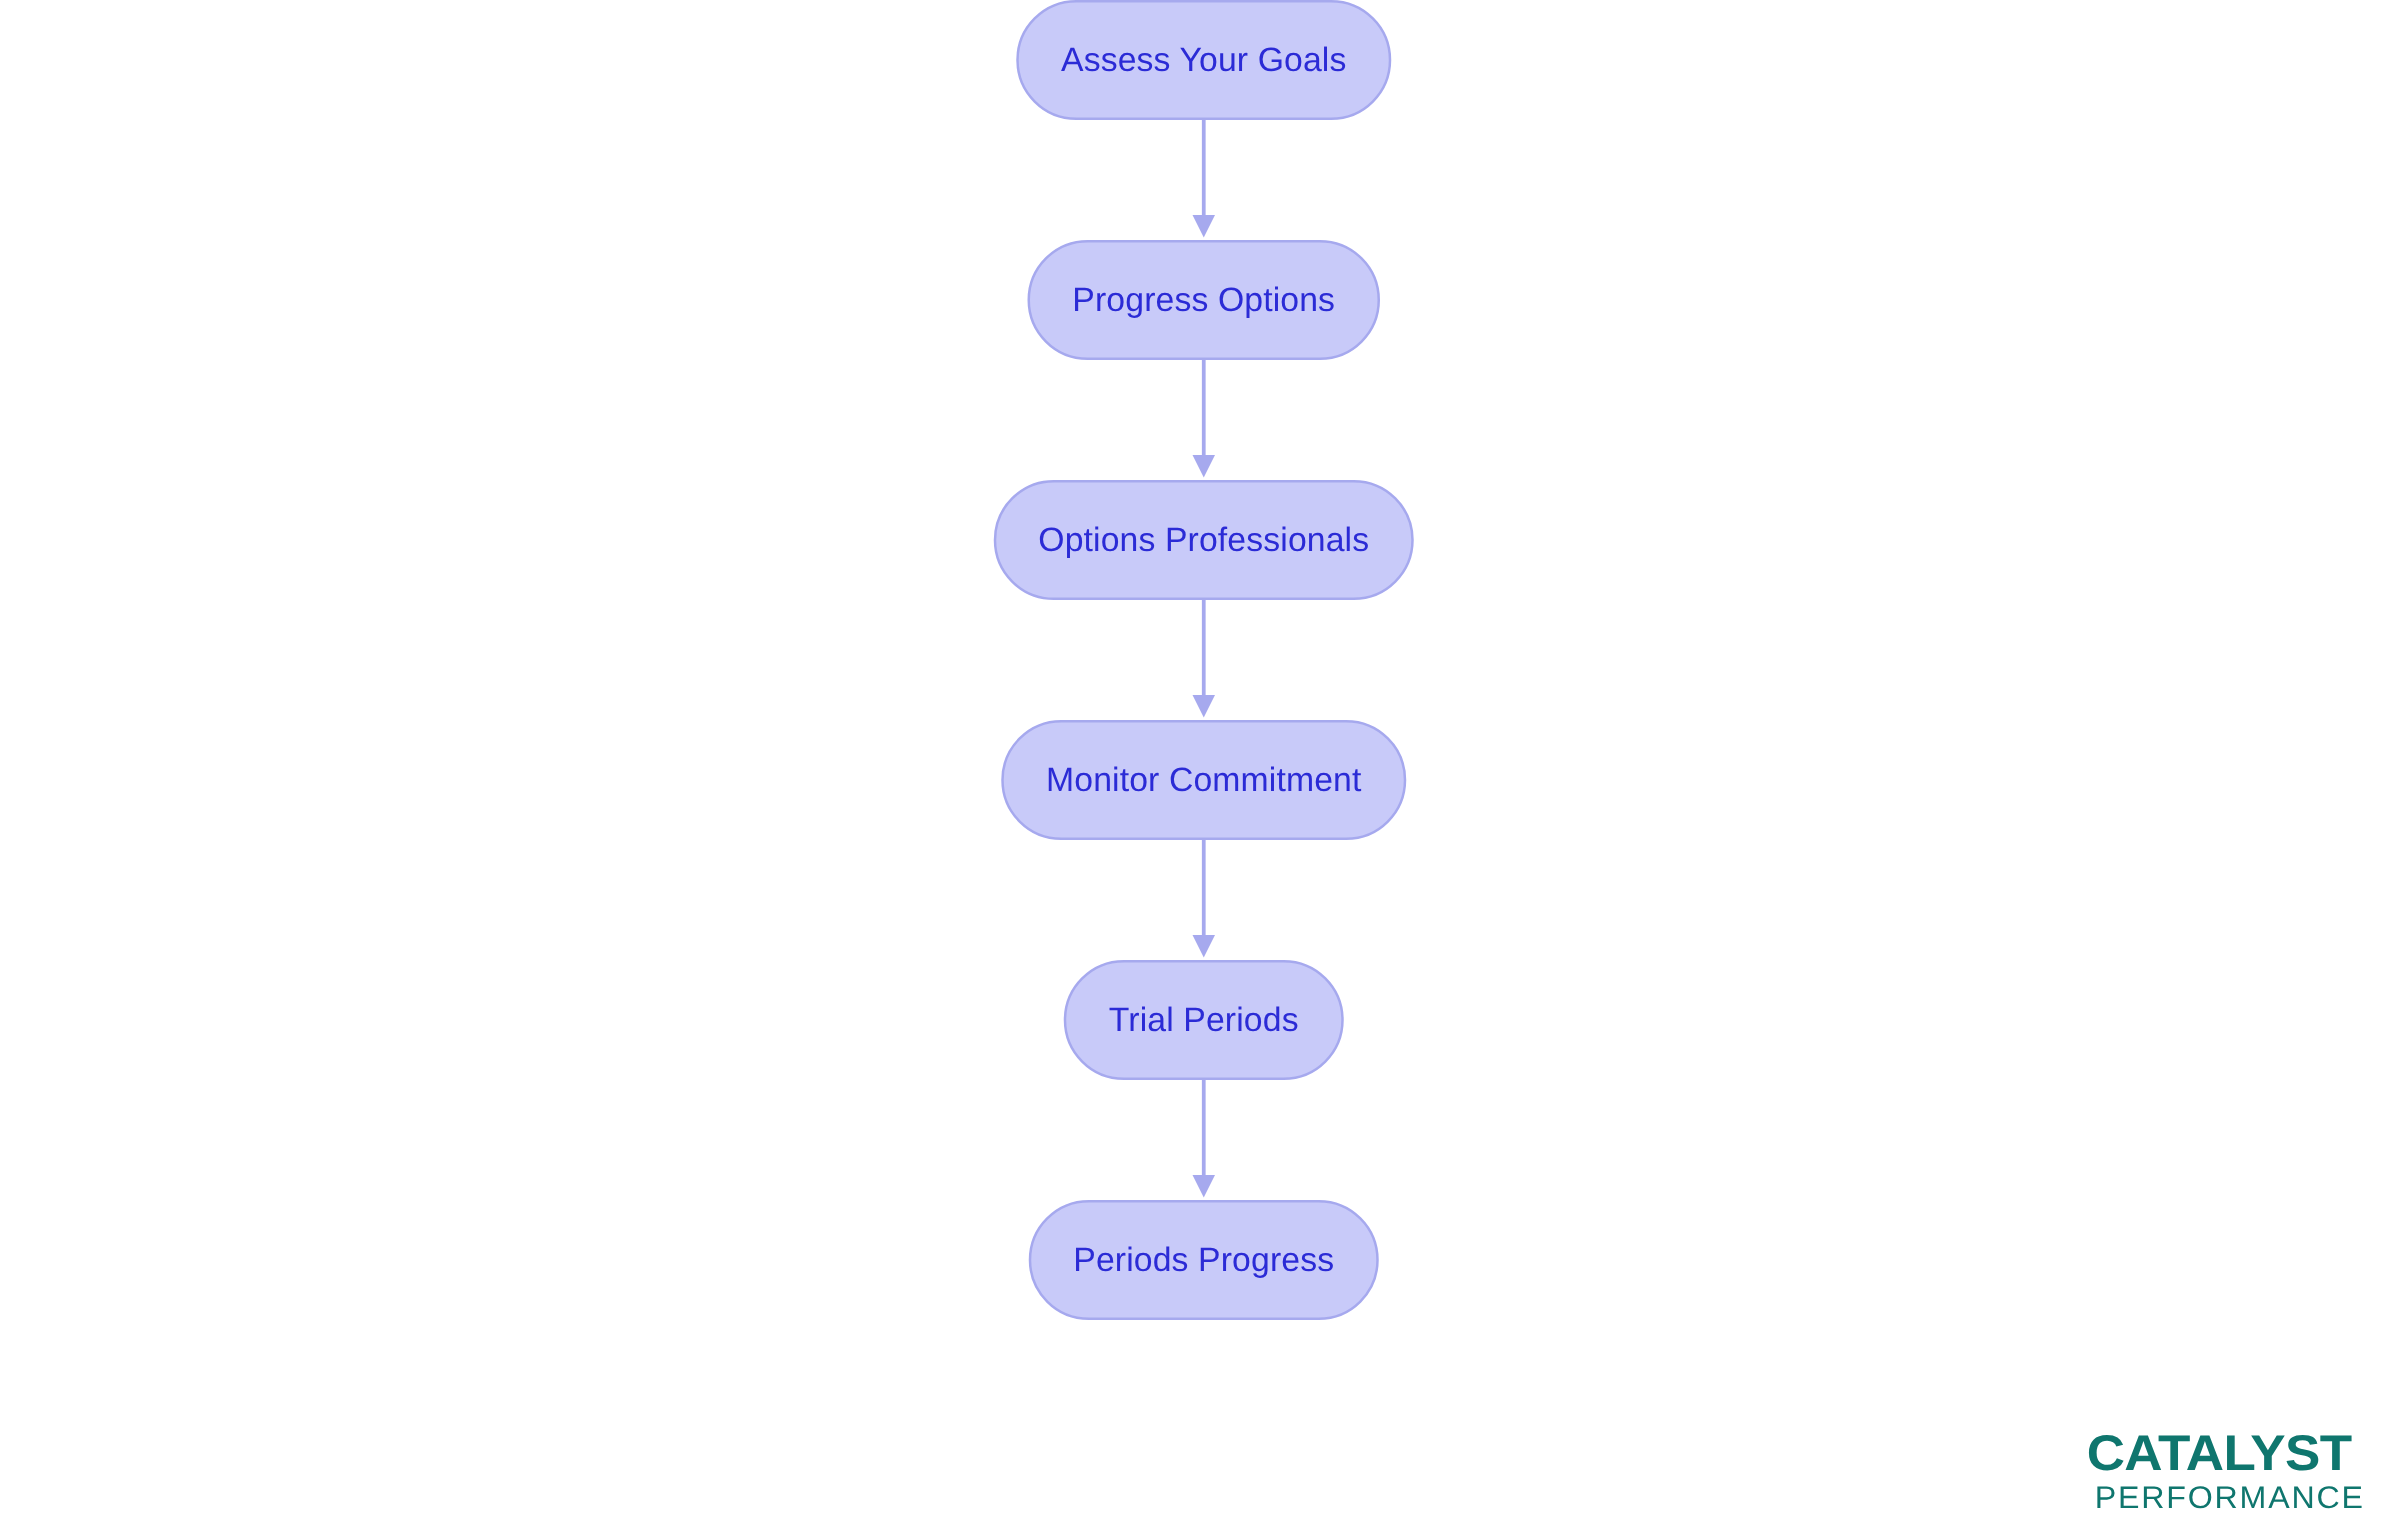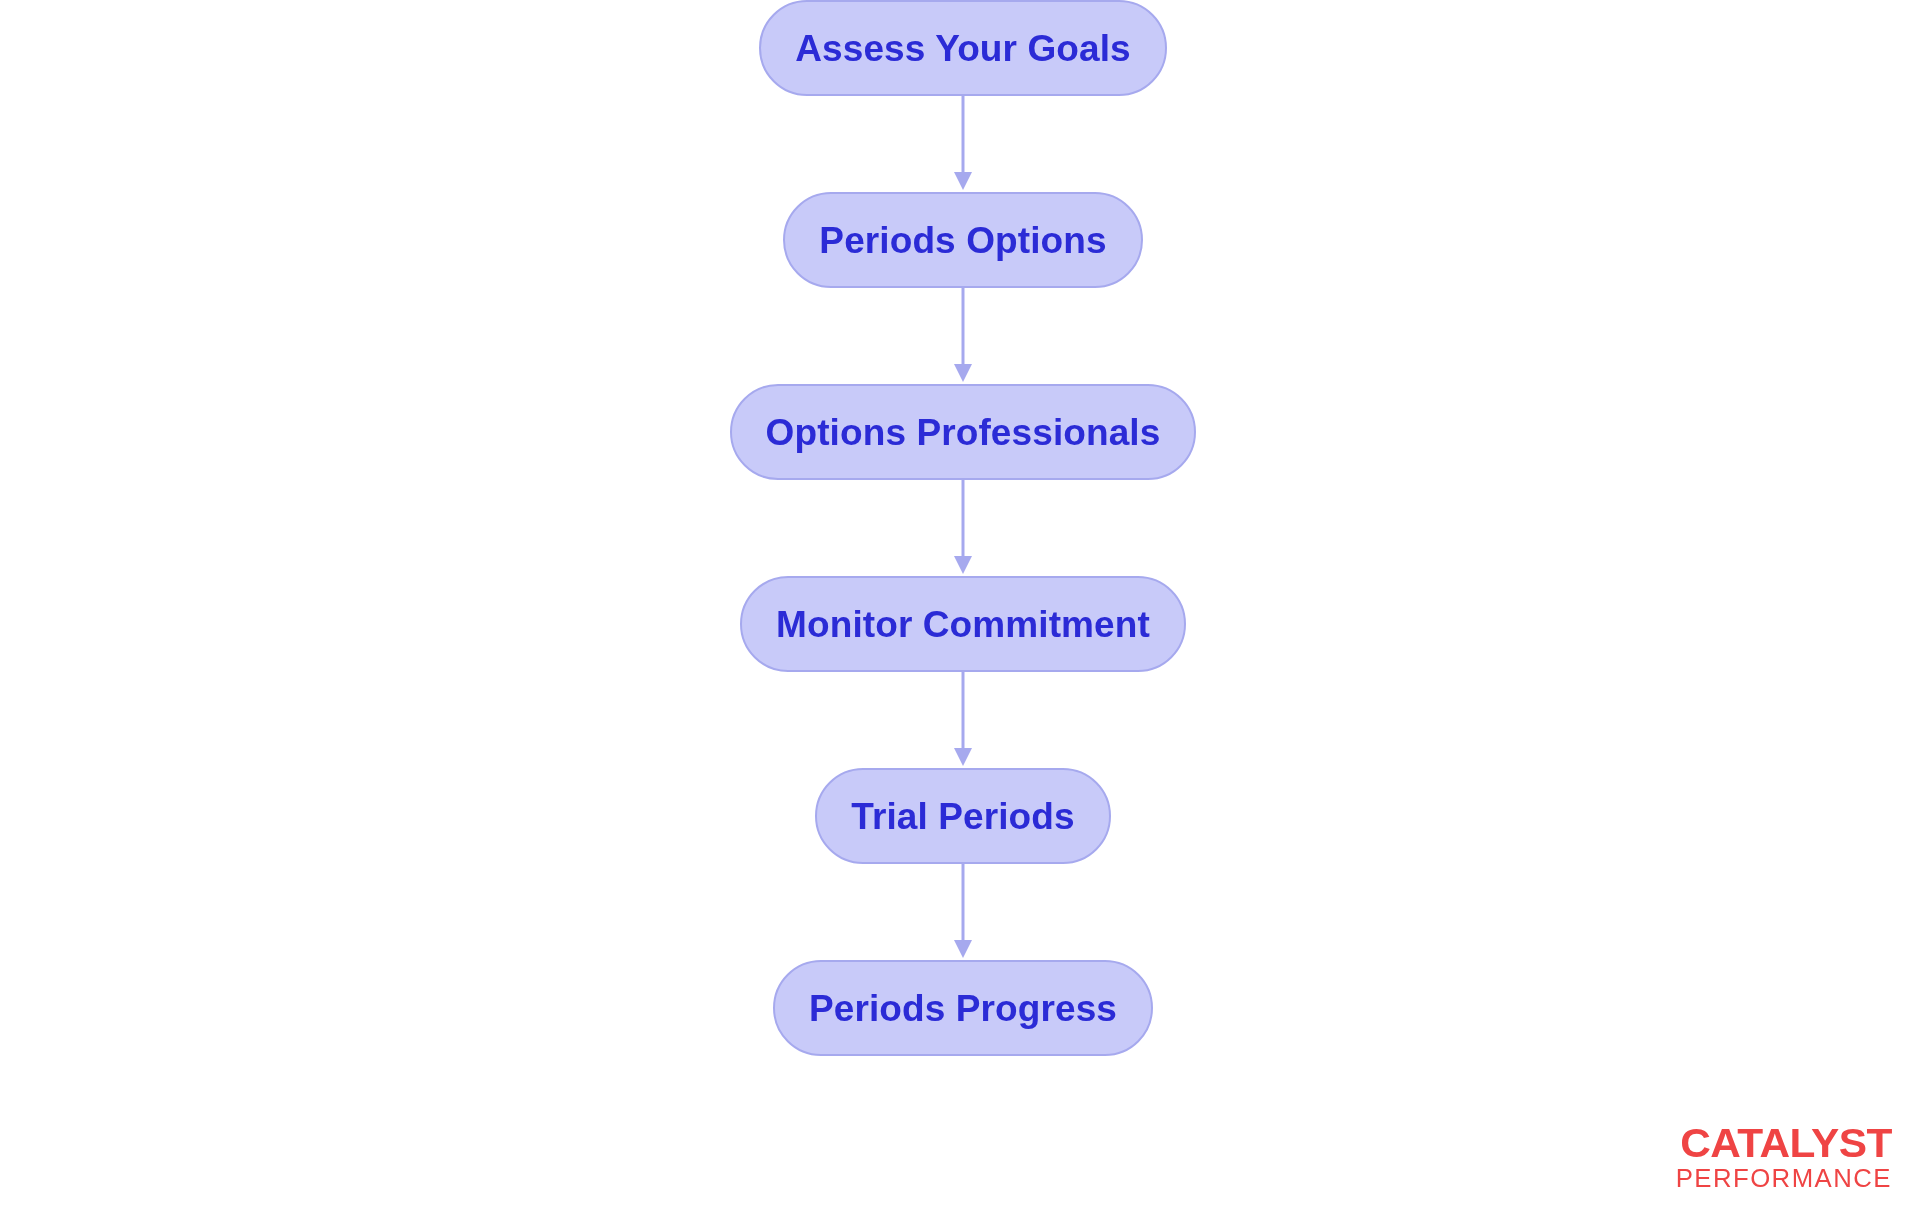--- a/index.html
+++ b/index.html
@@ -37,50 +37,49 @@
   }
 
   
   .node {
     box-sizing: border-box;
     height: 96px;
     border-radius: 48px;
     background: #c8caf9;
     border: 2px solid #a6a9ee;
     color: #2b2bd6;
-    font-size: 37px;
+    font-size: 27px;
     line-height: 1;
     letter-spacing: 0.1px;
     display: flex;
     align-items: center;
     justify-content: center;
     white-space: nowrap;
     padding: 0 34px;
     position: relative;
     z-index: 2;
-    font-weight: bold;
   }
 
   
   .connector {
     width: 40px;
     height: 96px;
     position: relative;
     z-index: 1;
     display: block;
   }
   .connector svg { display: block; }
 
   
   #logo {
     position: absolute;
     right: 28px;
-    bottom: 24px;
-    text-align: right;
-    color: #ef4444;
+    bottom: 4px;
+    text-align: left;
+    color: #0f766e;
     user-select: none;
   }
   .logo-top {
     font-size: 40px;
     font-weight: 700;
     letter-spacing: -0.5px;
     line-height: 0.96;
     transform: scaleX(1.06);
     transform-origin: right center;
     font-family: "Liberation Sans", sans-serif;
@@ -104,21 +103,21 @@
 
     <div class="node">Assess Your Goals</div>
 
     <div class="connector">
       <svg width="40" height="96" viewBox="0 0 40 96" aria-hidden="true">
         <line x1="20" y1="0" x2="20" y2="78" stroke="#a6a9ee" stroke-width="3"></line>
         <polygon points="11,76 29,76 20,94" fill="#a6a9ee"></polygon>
       </svg>
     </div>
 
-    <div class="node">Periods Options</div>
+    <div class="node">Progress Options</div>
 
     <div class="connector">
       <svg width="40" height="96" viewBox="0 0 40 96" aria-hidden="true">
         <line x1="20" y1="0" x2="20" y2="78" stroke="#a6a9ee" stroke-width="3"></line>
         <polygon points="11,76 29,76 20,94" fill="#a6a9ee"></polygon>
       </svg>
     </div>
 
     <div class="node">Options Professionals</div>
 

